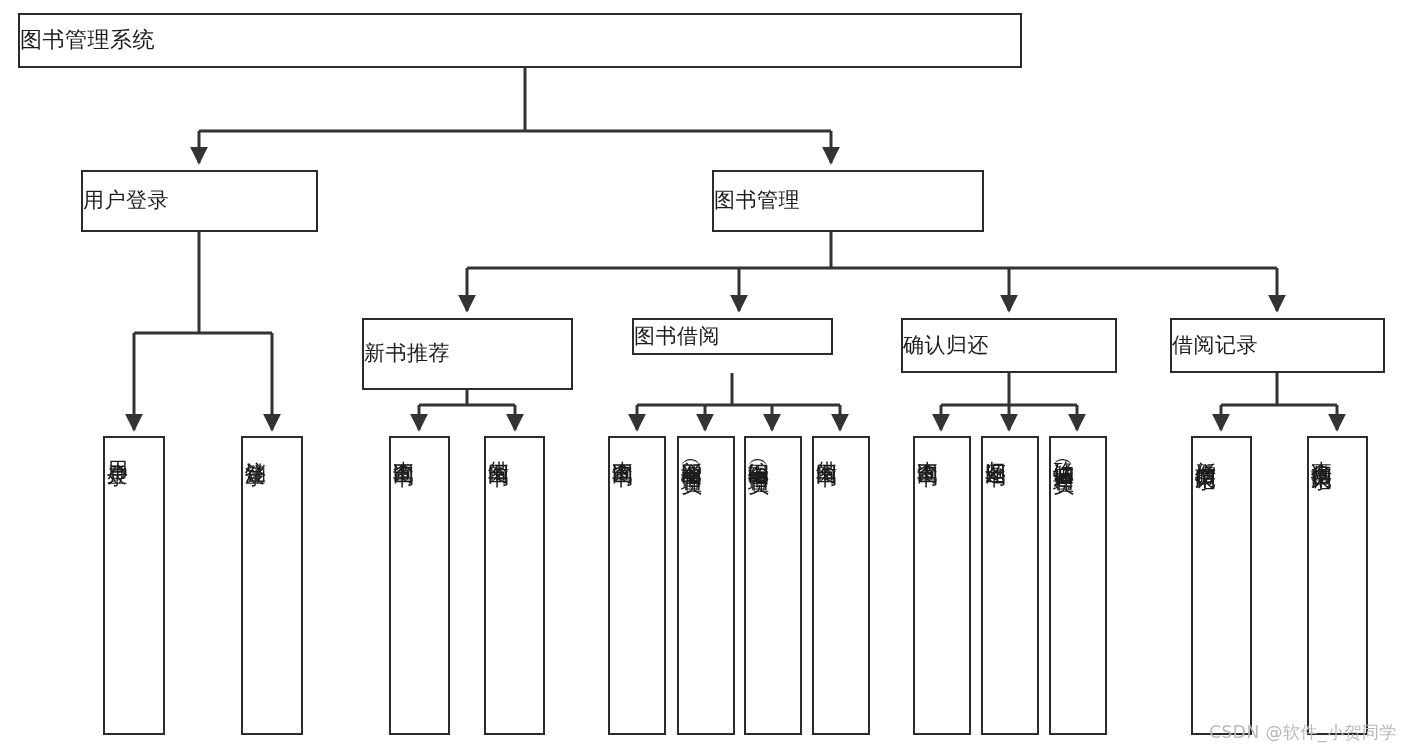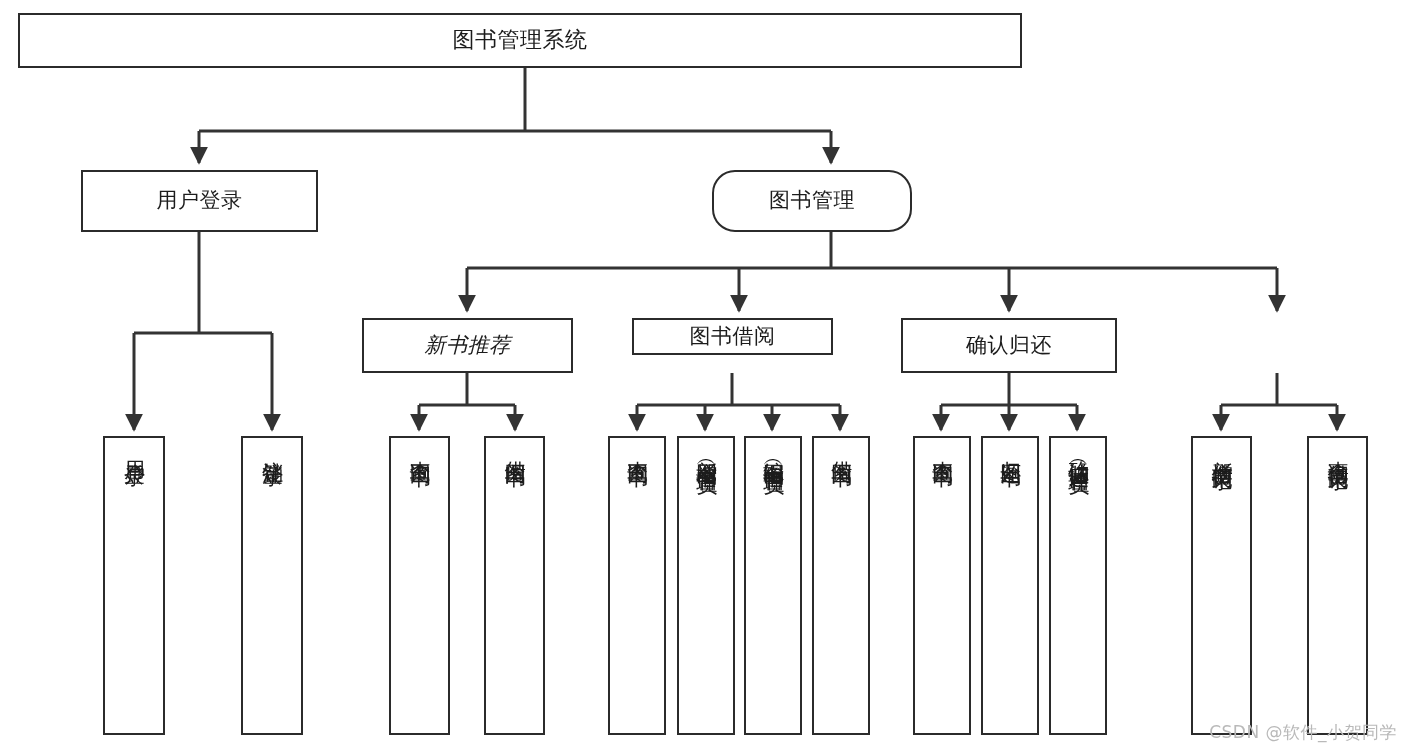--- a/index.html
+++ b/index.html
@@ -27,21 +27,21 @@
     height: 747px;
     pointer-events: none;
   }
   .node {
     position: absolute;
     box-sizing: border-box;
     background: #ffffff;
     border: 2.5px solid #2b2b2b;
     display: flex;
     align-items: center;
-    justify-content: center;
+    justify-content: flex-start;
     z-index: 2;
   }
   .node .node-label {
     font-size: 21px;
     line-height: 1.22;
     color: #1c1c1c;
     letter-spacing: 0.5px;
     white-space: nowrap;
     text-align: center;
   }
@@ -127,33 +127,36 @@
     </g>
   </svg>
 
   <div class="node root" style="left:18px; top:13px; width:1004px; height:55px;">
     <span class="node-label">图书管理系统</span>
   </div>
 
   <div class="node" style="left:81px; top:170px; width:237px; height:62px;">
     <span class="node-label">用户登录</span>
   </div>
-  <div class="node" style="left:712px; top:170px; width:200px; height:62px;border-radius:23px;">
+  <div class="node" style="left:712px; top:170px; width:272px; height:62px;">
     <span class="node-label">图书管理</span>
   </div>
 
-  <div class="node" style="left:362px; top:318px; width:211px; height:55px;font-style:italic;">
+  <div class="node" style="left:362px; top:318px; width:211px; height:72px;">
     <span class="node-label">新书推荐</span>
   </div>
   <div class="node" style="left:632px; top:318px; width:201px; height:37px;">
     <span class="node-label">图书借阅</span>
   </div>
   <div class="node" style="left:901px; top:318px; width:216px; height:55px;">
     <span class="node-label">确认归还</span>
   </div>
+  <div class="node" style="left:1170px; top:318px; width:215px; height:55px;">
+    <span class="node-label">借阅记录</span>
+  </div>
 
   <div class="node leaf" style="left:103px; top:436px; width:62px; height:299px;">
     <span class="node-label">用户登录</span>
   </div>
   <div class="node leaf" style="left:241px; top:436px; width:62px; height:299px;">
     <span class="node-label">注销登录</span>
   </div>
 
   <div class="node leaf" style="left:389px; top:436px; width:61px; height:299px;">
     <span class="node-label">查询图书</span>

